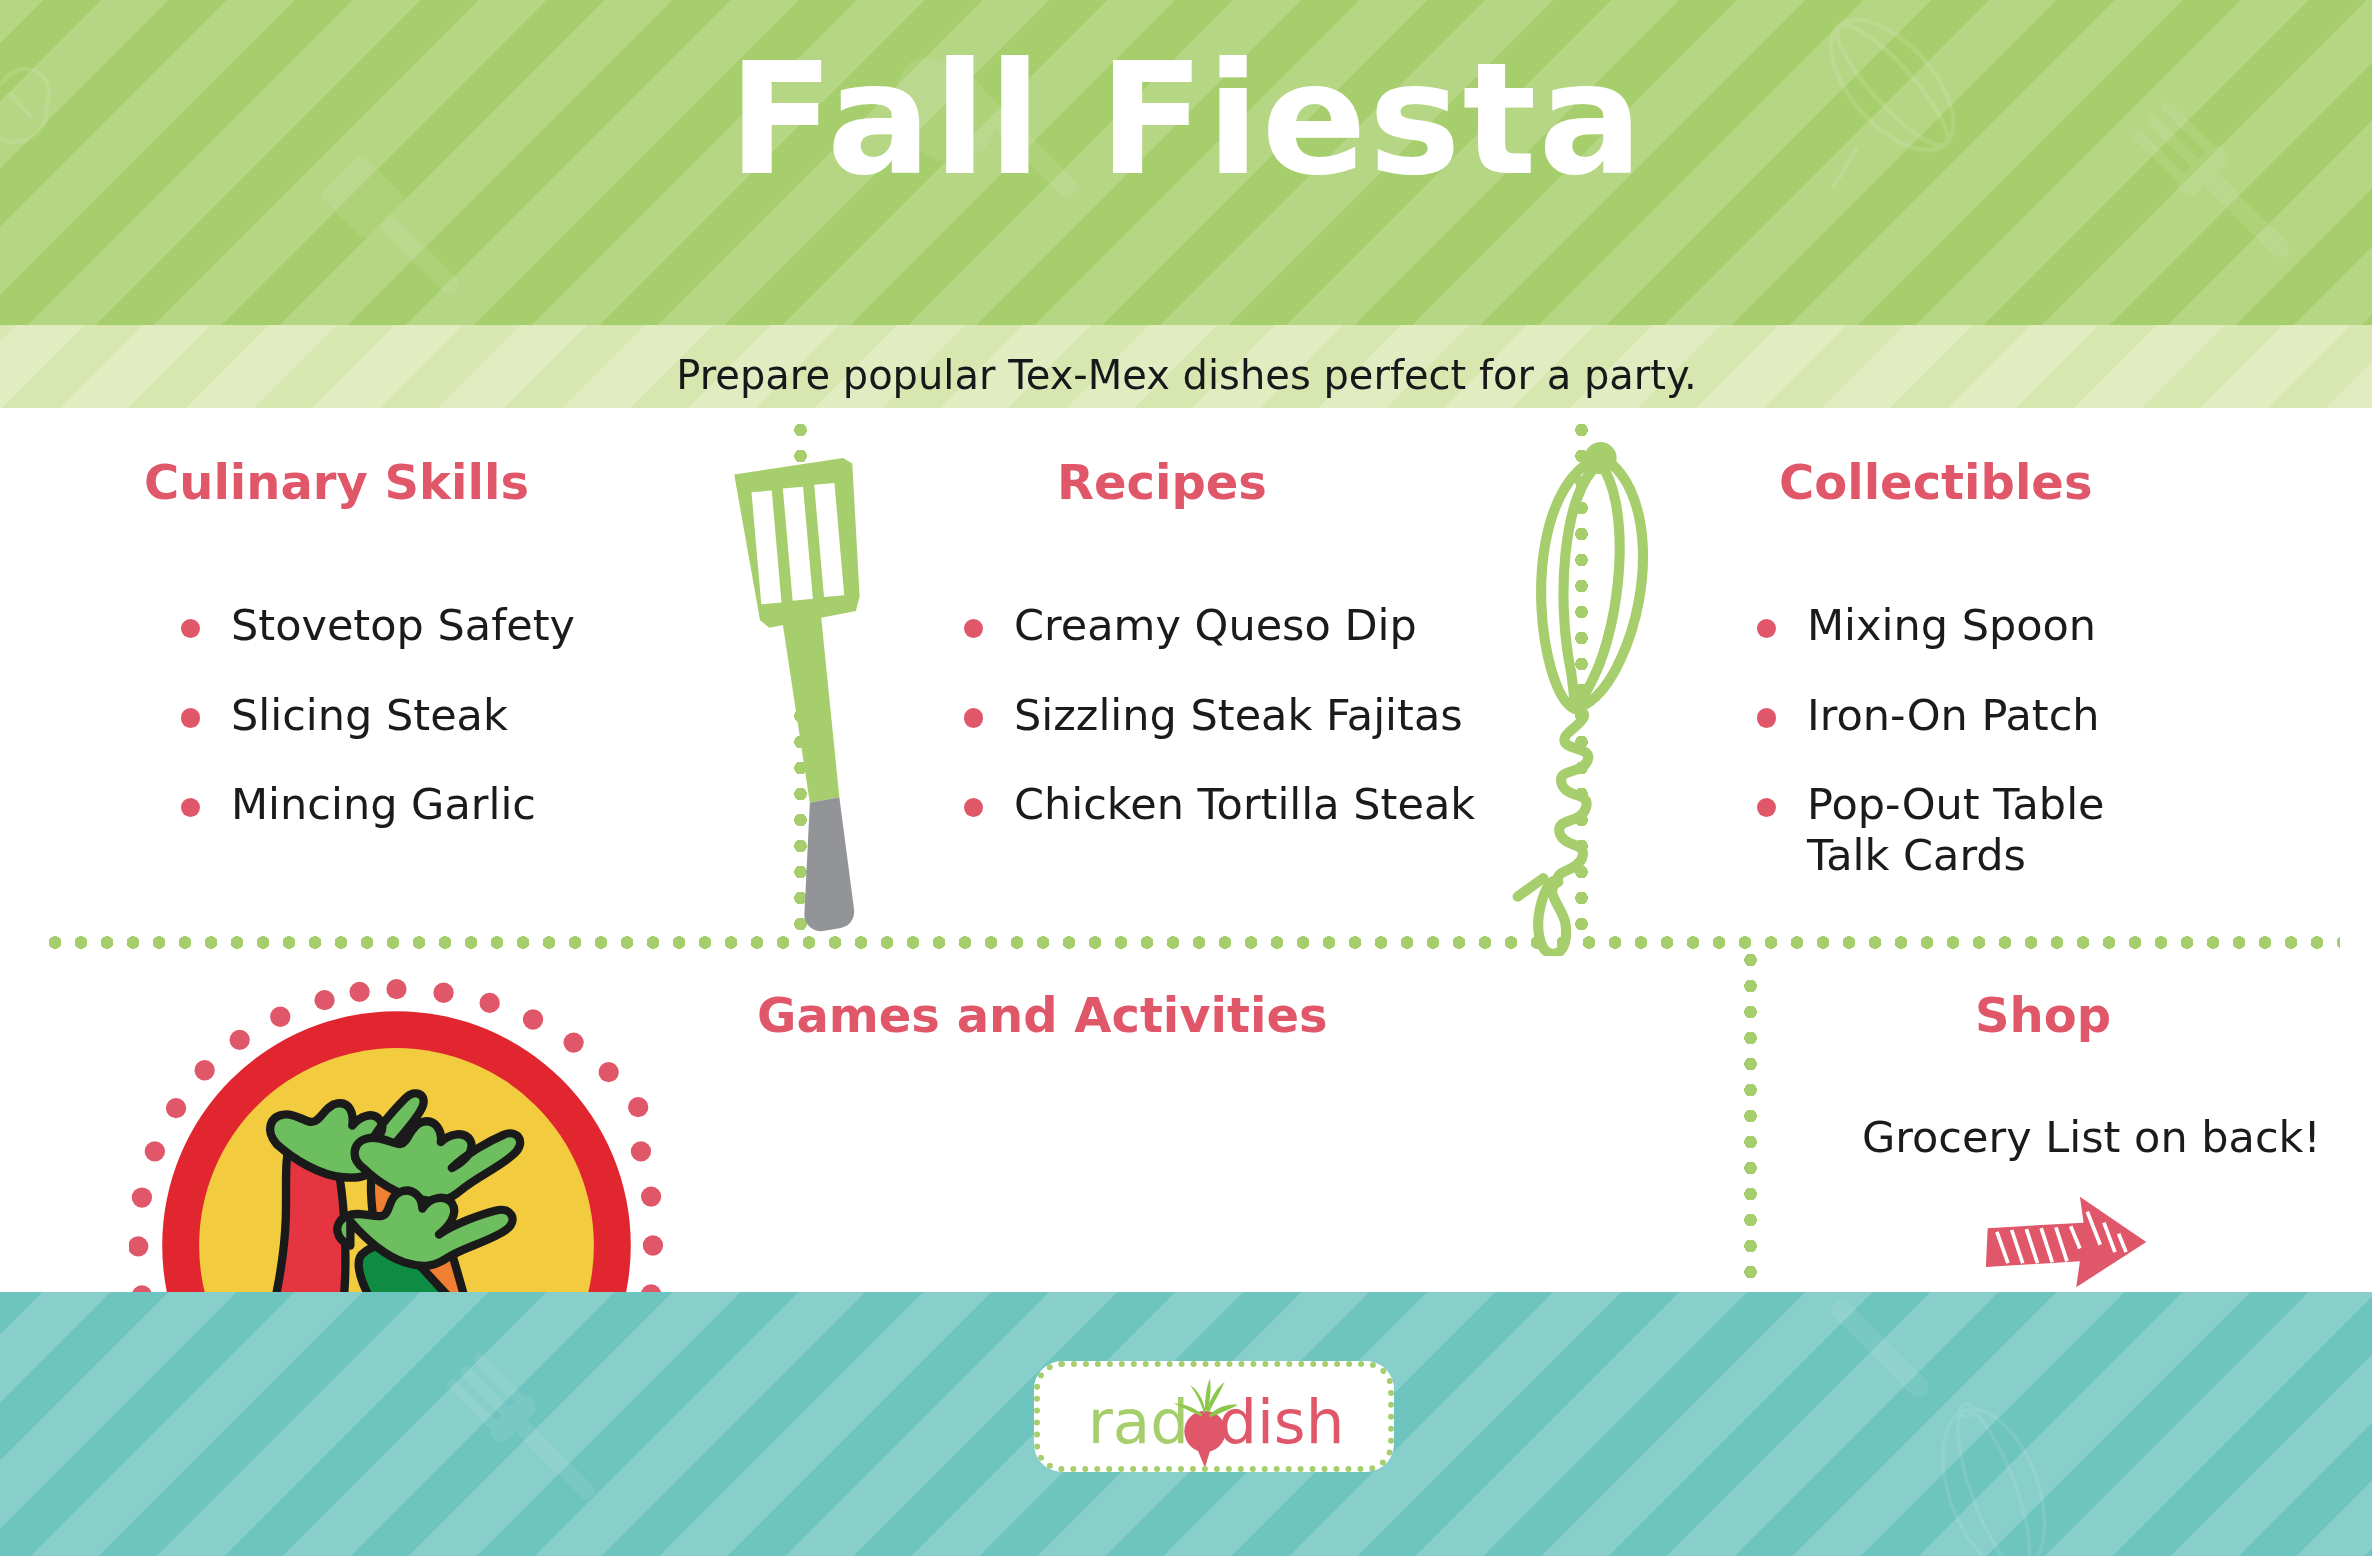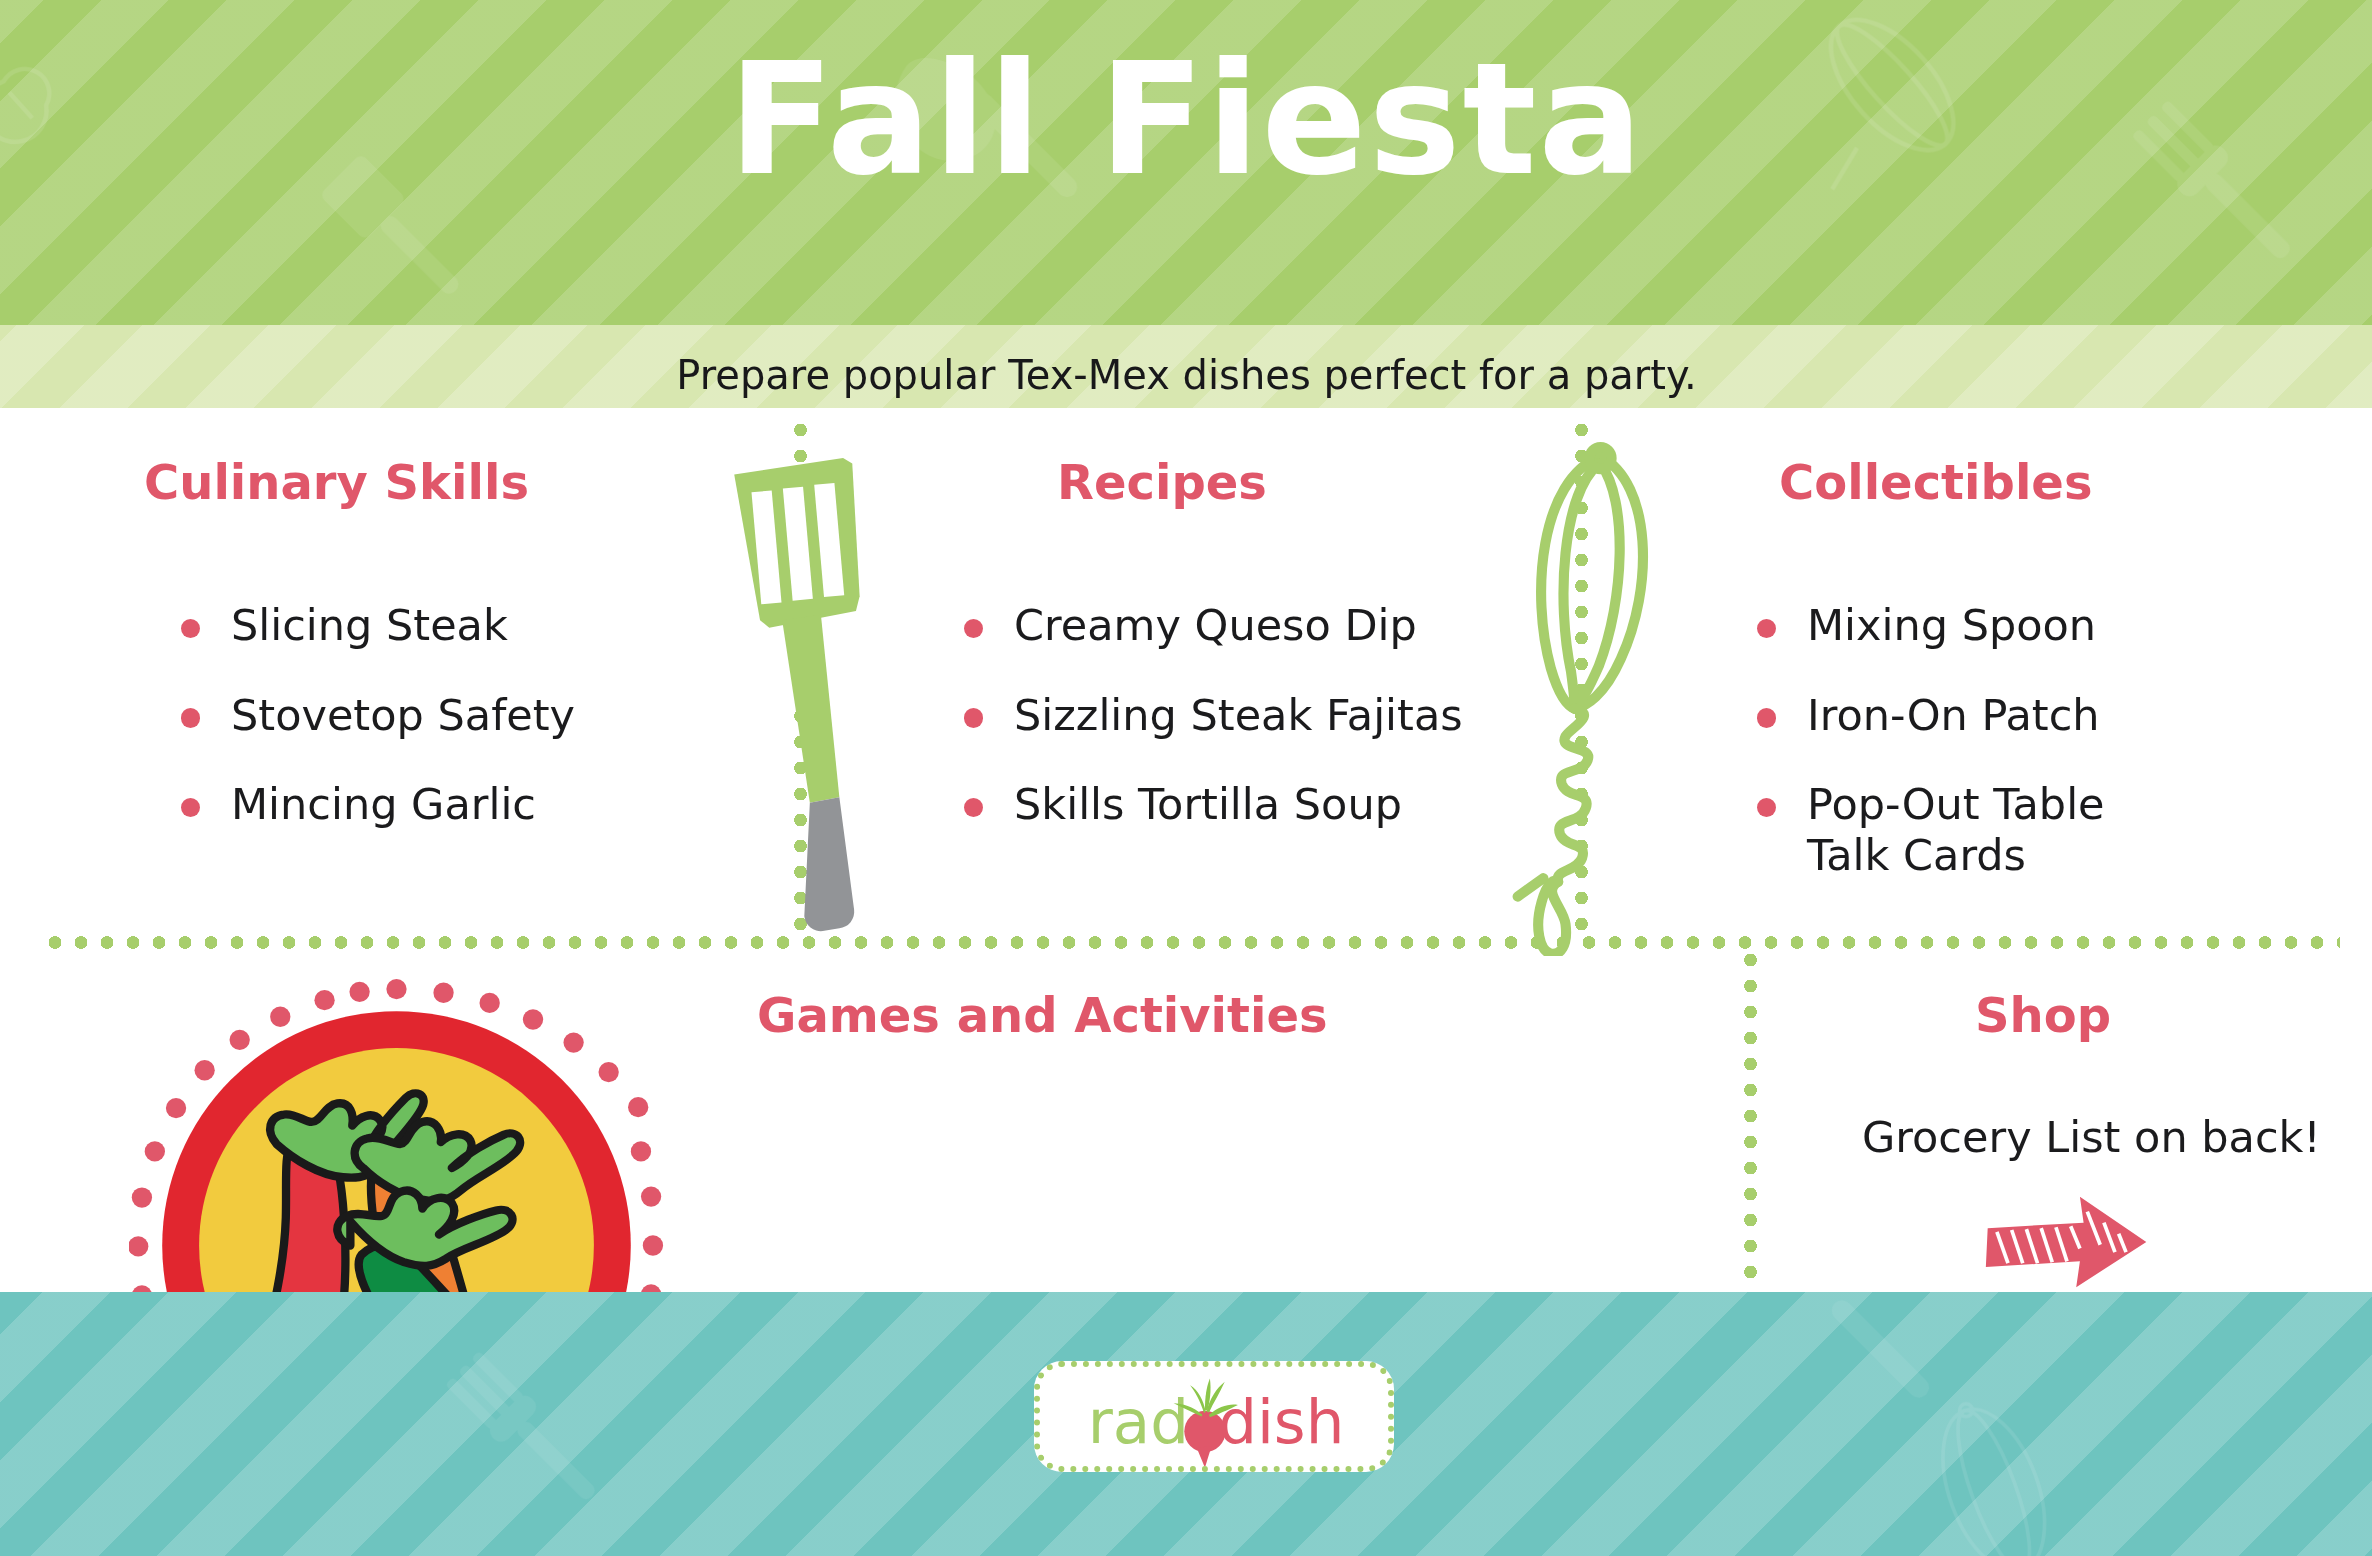--- a/index.html
+++ b/index.html
@@ -213,43 +213,43 @@
 
   <div class="body-white"></div>
 
   <div class="vdots" style="left:794px;top:417px;height:524px;"></div>
   <div class="vdots" style="left:1575px;top:417px;height:524px;"></div>
   <div class="hdots" style="left:42px;top:936px;width:2298px;"></div>
   <div class="vdots" style="left:1744px;top:947px;height:351px;"></div>
 
   <div class="col-head" style="left:144px;top:458px;">Culinary Skills</div>
   <ul class="bullets" style="left:168px;top:600px;width:572px;">
+    <li>Stovetop Safety</li>
     <li>Slicing Steak</li>
-    <li>Stovetop Safety</li>
     <li>Mincing Garlic</li>
   </ul>
 
   <svg class="spatula" viewBox="0 0 180 560">
     <g fill="#a7ce6c">
       <path d="M10 48 L128 30 L138 36 L146 180 L142 196 L48 214 L38 206 Z"></path>
       <path d="M62 206 L104 200 L124 398 L92 404 Z"></path>
     </g>
     <g fill="#ffffff">
       <rect x="34" y="66" width="22" height="122" transform="rotate(-5 45 127)"></rect>
       <rect x="68" y="62" width="22" height="122" transform="rotate(-5 79 123)"></rect>
       <rect x="102" y="58" width="22" height="122" transform="rotate(-5 113 119)"></rect>
     </g>
     <path d="M92 404 L124 398 L140 520 a18 18 0 0 1 -16 20 l-18 3 a18 18 0 0 1 -20 -16 Z" fill="#929497"></path>
   </svg>
 
   <div class="col-head" style="left:1057px;top:458px;">Recipes</div>
   <ul class="bullets" style="left:951px;top:600px;width:609px;">
     <li>Creamy Queso Dip</li>
     <li>Sizzling Steak Fajitas</li>
-    <li>Skills Tortilla Soup</li>
+    <li>Chicken Tortilla Steak</li>
   </ul>
 
   <svg class="whisk" viewBox="0 0 190 570">
     <g fill="none" stroke="#a7ce6c" stroke-width="11" stroke-linecap="round" stroke-linejoin="round">
       <path d="M120 28 C 54 54, 44 178, 66 258 C 76 292, 86 300, 92 302"></path>
       <path d="M120 28 C 176 58, 178 170, 142 248 C 124 288, 104 300, 92 302"></path>
       <path d="M118 36 C 78 70, 72 186, 88 262 C 91 284, 92 296, 92 302"></path>
       <path d="M120 36 C 150 76, 146 184, 118 256 C 104 288, 96 298, 92 302"></path>
       <circle cx="120" cy="30" r="12"></circle>
       <path d="M92 302 c 26 6 -6 22 -10 30 c -8 16 30 10 24 26 c -6 16 -34 8 -28 26 c 6 16 32 8 26 26 c -6 18 -34 10 -28 28 c 6 16 30 8 24 26 c -6 16 -30 12 -26 26"></path>

